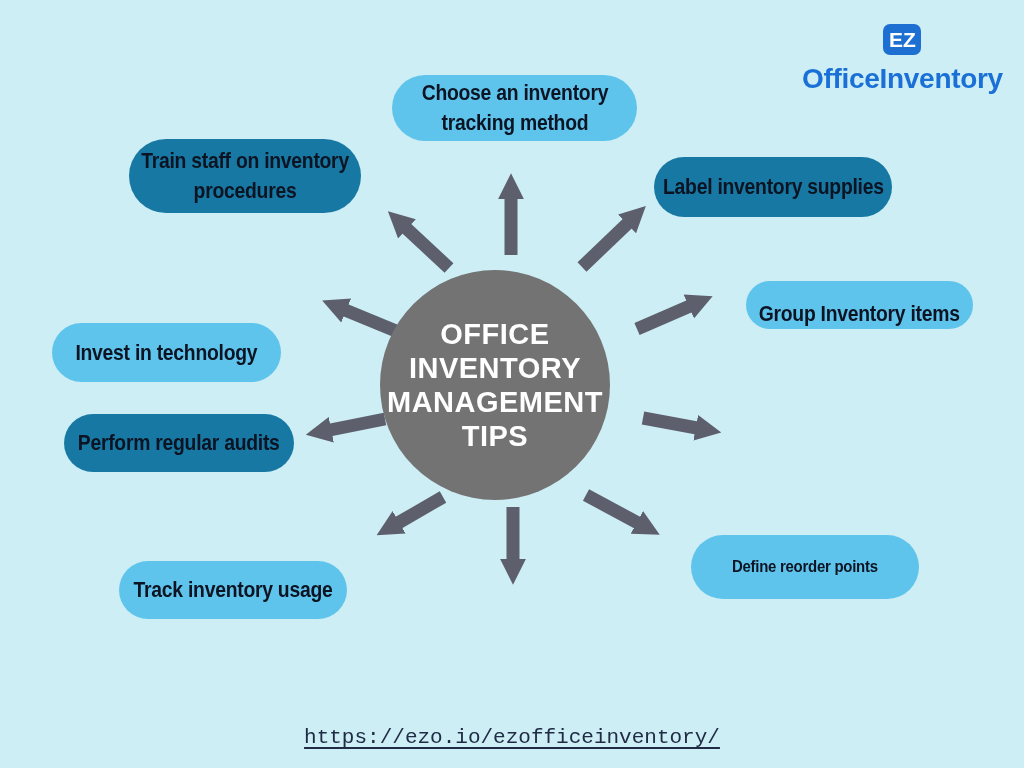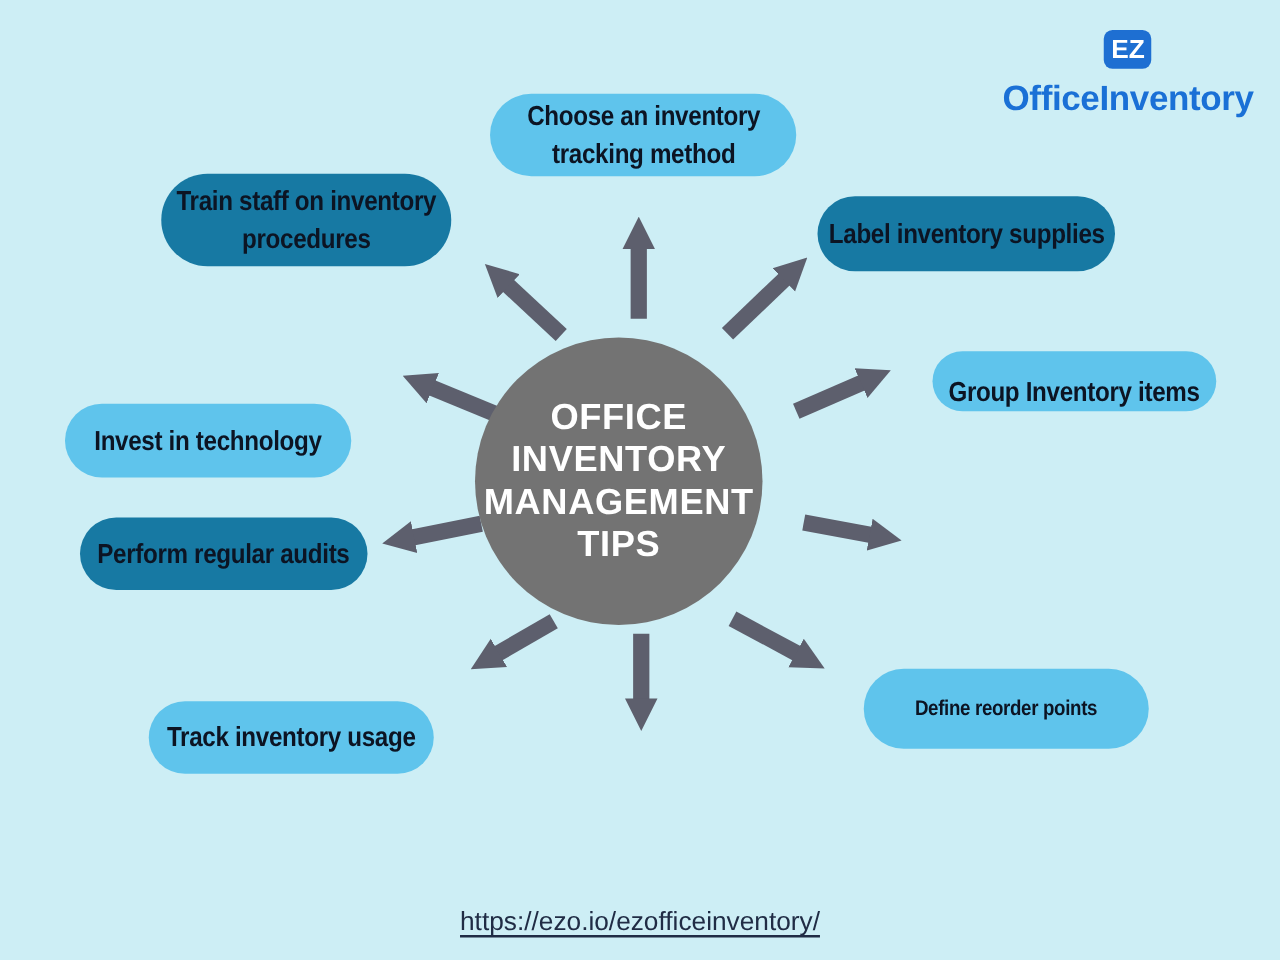--- a/index.html
+++ b/index.html
@@ -44,21 +44,21 @@
   .b9{left:691px;top:535px;width:228px;height:64px;}
   .b10{left:408px;top:628px;width:229px;height:63px;}
   
   .arrows{position:absolute;left:0;top:0;width:1024px;height:768px;pointer-events:none;}
   
   .footer{
     position:absolute;left:0;top:726px;width:1024px;text-align:center;
   }
   .footer a{
     color:#202c45;font-size:21px;text-decoration:underline;text-underline-offset:4px;
-    font-family:Liberation Sans, sans-serif;
+    font-family:Liberation Mono, monospace;
   }
 </style>
 </head>
 <body>
 
 <div class="canvas">
 
   <div class="logo">
     <div class="logo-badge">EZ</div>
     <div class="logo-name">OfficeInventory</div>

